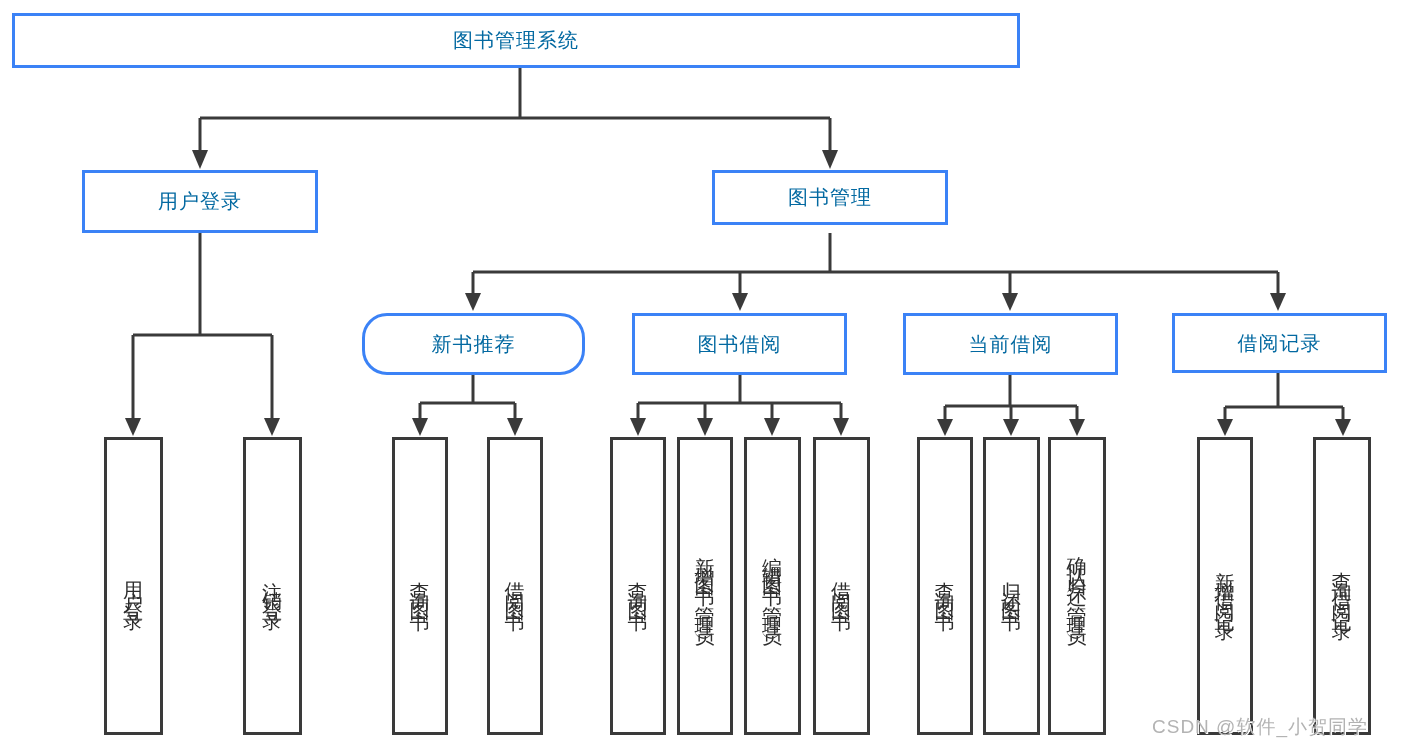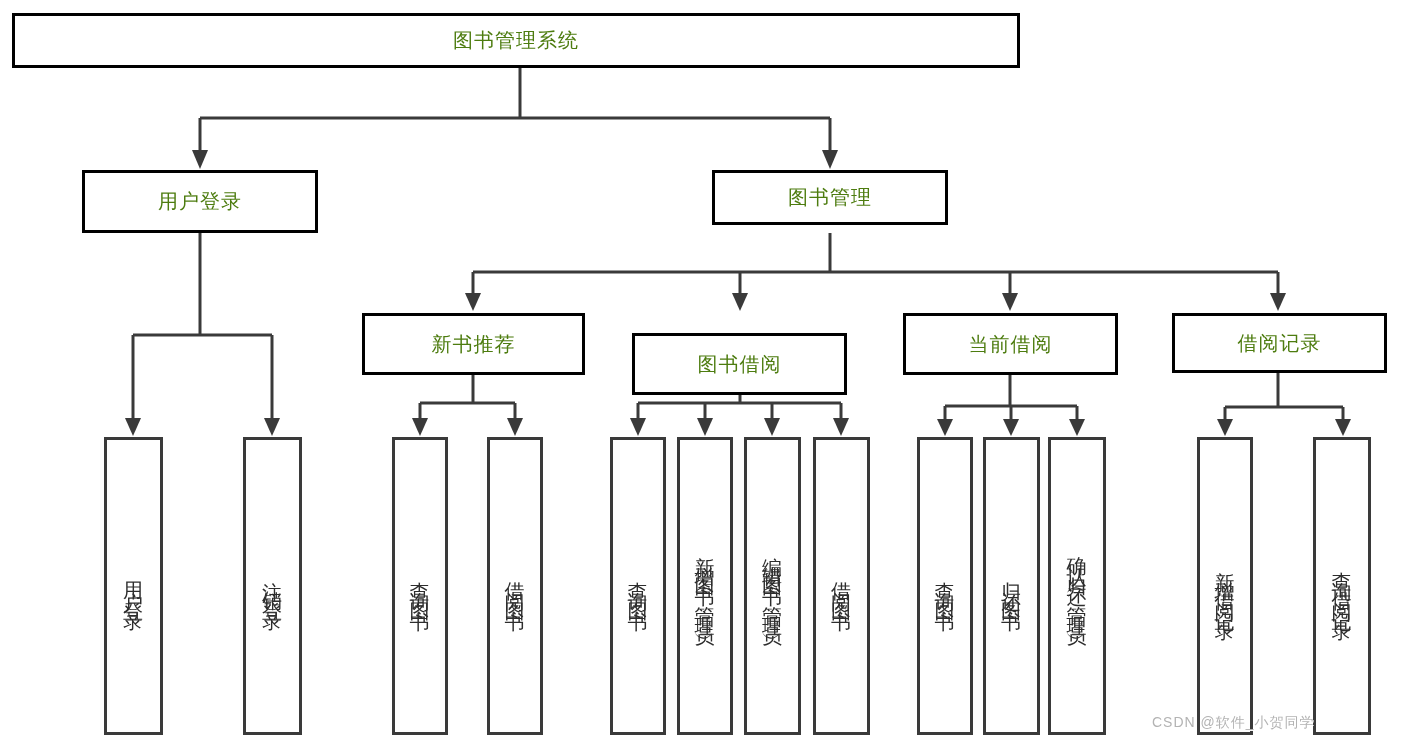--- a/index.html
+++ b/index.html
@@ -14,34 +14,34 @@
   .connector-layer {
     position: absolute;
     left: 0; top: 0;
     width: 1405px; height: 747px;
     pointer-events: none;
   }
   .node {
     position: absolute;
     box-sizing: border-box;
     background: #ffffff;
-    border: 3px solid #000000;
+    border: 3px solid #3b82f6;
     display: flex;
     align-items: center;
     justify-content: center;
-    color: #4d7c0f;
+    color: #0369a1;
     font-size: 20px;
     letter-spacing: 1px;
     white-space: nowrap;
   }
   .node-root    { left: 12px;   top: 13px;  width: 1008px; height: 55px; }
   .node-l2-a    { left: 82px;   top: 170px; width: 236px;  height: 63px; }
   .node-l2-b    { left: 712px;  top: 170px; width: 236px;  height: 55px; }
-  .node-l3-a    { left: 362px;  top: 313px; width: 223px;  height: 62px; }
-  .node-l3-b    { left: 632px;  top: 313px; width: 215px;  height: 62px; margin-top: 20px; }
+  .node-l3-a    { left: 362px;  top: 313px; width: 223px;  height: 62px; border-radius: 25px; }
+  .node-l3-b    { left: 632px;  top: 313px; width: 215px;  height: 62px; }
   .node-l3-c    { left: 903px;  top: 313px; width: 215px;  height: 62px; }
   .node-l3-d    { left: 1172px; top: 313px; width: 215px;  height: 60px; }
   .leaf {
     position: absolute;
     top: 437px;
     height: 298px;
     box-sizing: border-box;
     background: #ffffff;
     border: 3px solid #3a3a3a;
     display: flex;
@@ -68,21 +68,21 @@
   .leaf-10 { left: 983px;  width: 57px; }
   .leaf-11 { left: 1048px; width: 58px; }
   .leaf-12 { left: 1197px; width: 56px; }
   .leaf-13 { left: 1313px; width: 58px; }
   .watermark {
     position: absolute;
     left: 1152px;
     top: 714px;
     width: 250px;
     color: #b3b3b3;
-    font-size: 14px;
+    font-size: 19px;
     letter-spacing: 1px;
     white-space: nowrap;
     text-shadow: 1px 1px 0 #ffffff;
   }
 </style>
 </head>
 <body>
 
 <div class="stage">
 

